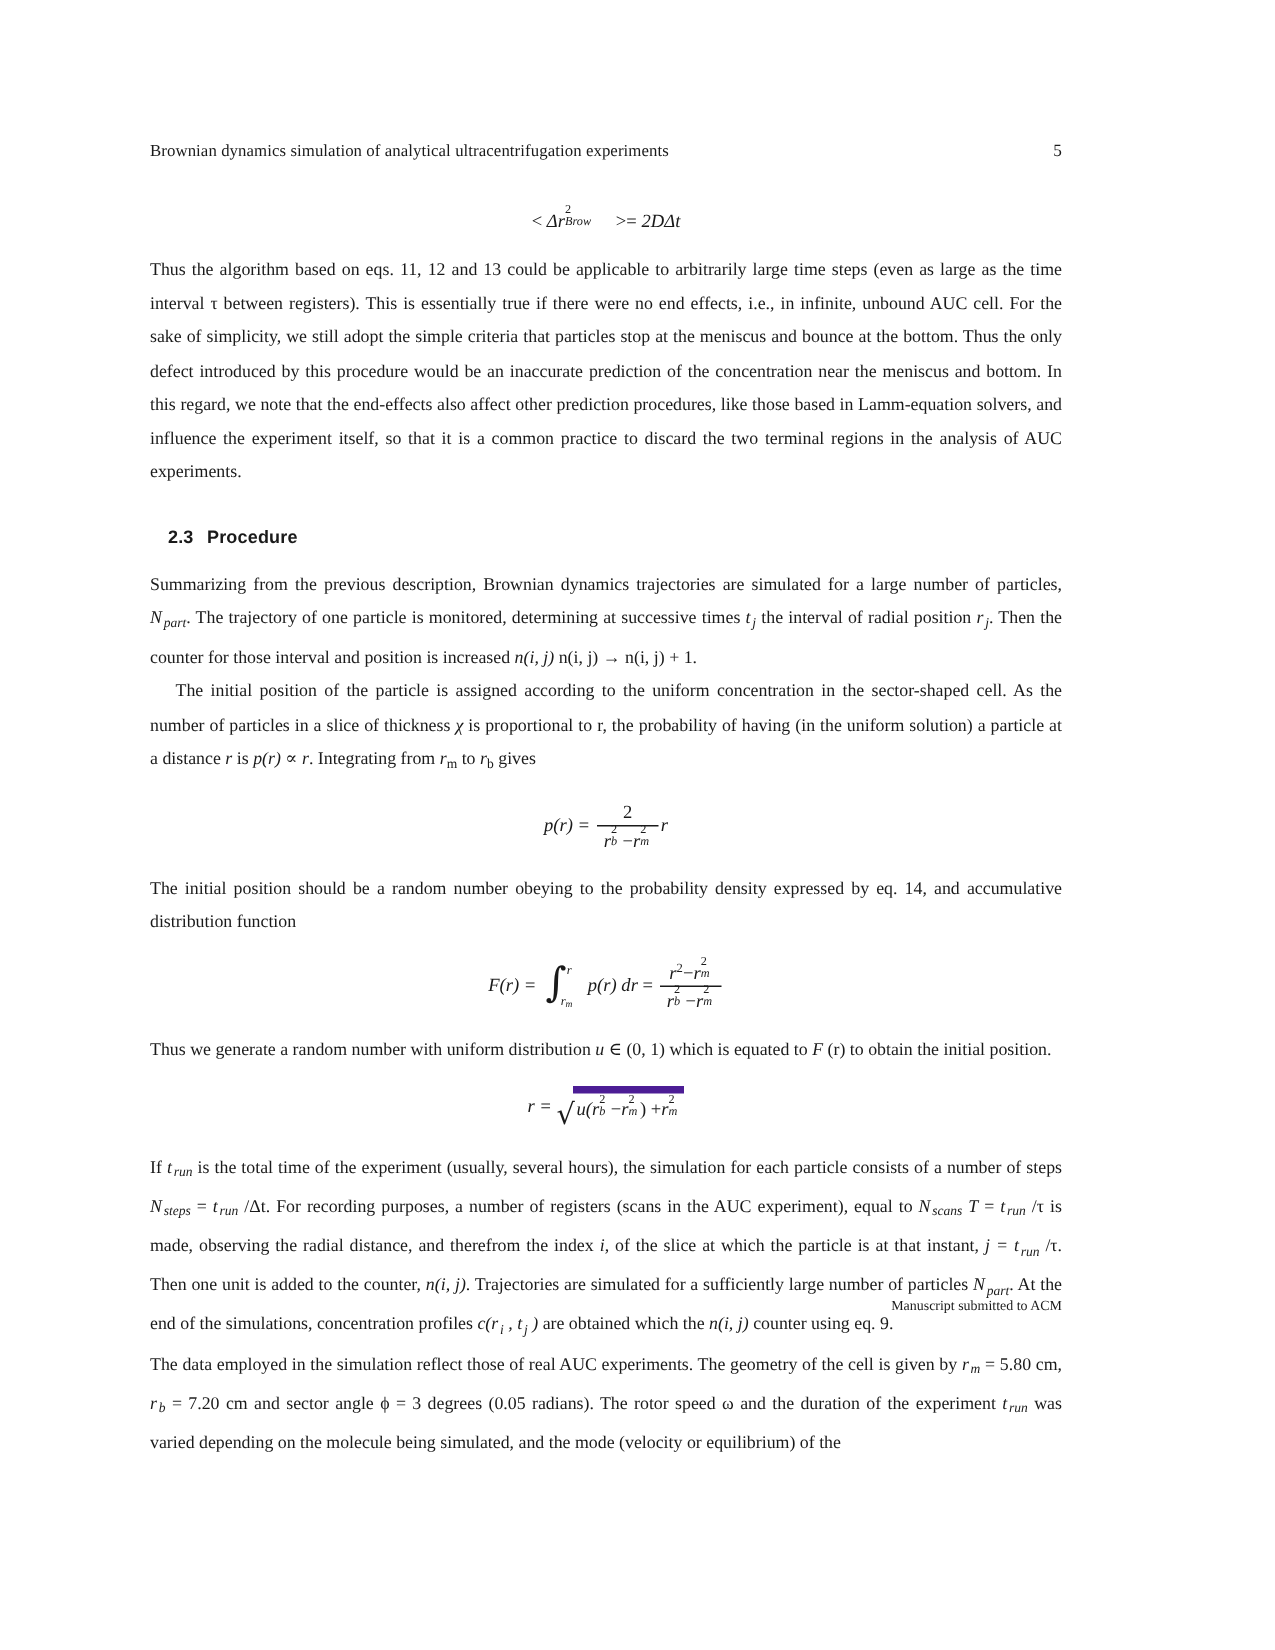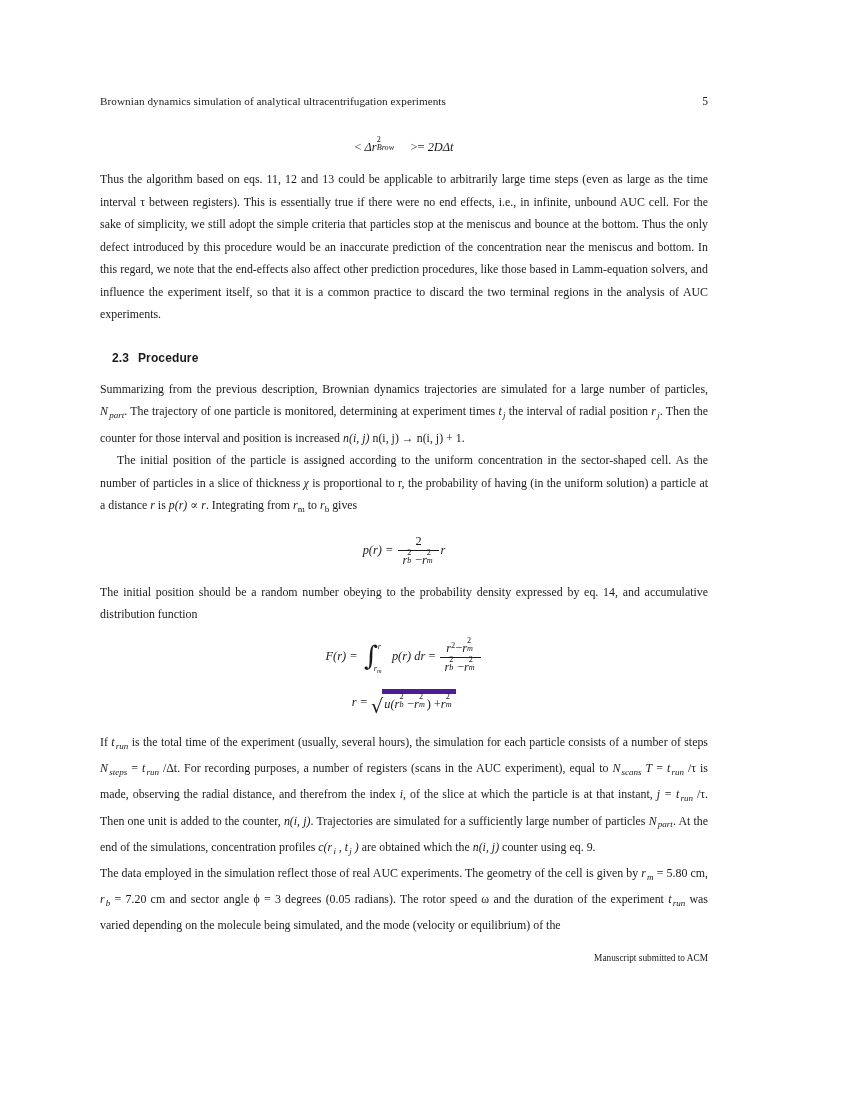--- a/index.html
+++ b/index.html
@@ -159,21 +159,21 @@
     display: inline-block;
     border-top: 5px solid #4c1d95;
     padding: 2px 3px 0 2px;
     vertical-align: 0.1em;
   }
 
   
   .footer {
     position: absolute;
     left: 100px;
-    top: 953px;
+    top: 866px;
     width: 608px;
     text-align: right;
     font-size: 9.3px;
     color: #1a1a1a;
   }
 </style>
 </head>
 <body>
 
 <div class="page">
@@ -194,21 +194,21 @@
       <span class="mi">2DΔt</span>
     </div>
 
     <p class="body">Thus the algorithm based on eqs. 11, 12 and 13 could be applicable to arbitrarily large time steps (even as large as the time interval τ between registers). This is essentially true if there were no end effects, i.e., in infinite, unbound AUC cell. For the sake of simplicity, we still adopt the simple criteria that particles stop at the meniscus and bounce at the bottom. Thus the only defect introduced by this procedure would be an inaccurate prediction of the concentration near the meniscus and bottom. In this regard, we note that the end-effects also affect other prediction procedures, like those based in Lamm-equation solvers, and influence the experiment itself, so that it is a common practice to discard the two terminal regions in the analysis of AUC experiments.</p>
 
     <div class="sec-head">
       <span class="num">2.3</span><span>Procedure</span>
     </div>
 
     <p class="body"><span>Summarizing from the previous description, Brownian dynamics trajectories are simulated for a large number of particles,</span>
-      <span class="var">N</span><span class="varsub">part</span><span>. The trajectory of one particle is monitored, determining at experiment times</span>
+      <span class="var">N</span><span class="varsub">part</span><span>. The trajectory of one particle is monitored, determining at successive times</span>
       <span class="var">t</span><span class="varsub">j</span>
       <span>the interval of radial position</span>
       <span class="var">r</span><span class="varsub">j</span><span>. Then the counter for those interval and position is increased</span>
       <span class="var" style="font-style:italic">n(i, j)</span>
       <span>n(i, j) → n(i, j) + 1.</span></p>
 
     <p class="body indent"><span>The initial position of the particle is assigned according to the uniform concentration in the sector-shaped cell. As the number of particles in a slice of thickness</span>
       <span class="var">χ</span>
       <span>is proportional to r, the probability of having (in the uniform solution) a particle at a distance</span>
       <span class="var">r</span>
@@ -239,20 +239,25 @@
         <span class="lim-bot"><span>r</span><span style="font-size:0.76em;vertical-align:-0.25em">m</span></span>
       </span>
       <span class="mi">p(r) dr</span>
       <span class="mn">=</span>
       <span class="frac">
         <span class="num-t"><span class="mi">r</span><span class="sup">2</span><span class="mn">−</span><span class="mi">r</span><span class="subsup"><i class="p">2</i><i class="s">m</i></span></span>
         <span class="den-t"><span class="mi">r</span><span class="subsup"><i class="p">2</i><i class="s">b</i></span><span class="mn">−</span><span class="mi">r</span><span class="subsup"><i class="p">2</i><i class="s">m</i></span></span>
       </span>
     </div>
 
+    <p class="body"><span>Thus we generate a random number with uniform distribution</span>
+      <span class="var">u</span>
+      <span>∈ (0, 1) which is equated to</span>
+      <span class="var">F</span>
+      <span>(r) to obtain the initial position.</span></p>
 
     <div class="eq">
       <span class="mi">r =</span>
       <span class="sqrt"><span class="radical">√</span><span class="radicand"><span class="mi">u(</span><span class="mi">r</span><span class="subsup"><i class="p">2</i><i class="s">b</i></span><span class="mn">−</span><span class="mi">r</span><span class="subsup"><i class="p">2</i><i class="s">m</i></span><span class="mn">) +</span><span class="mi">r</span><span class="subsup"><i class="p">2</i><i class="s">m</i></span></span></span>
     </div>
 
     <p class="body"><span>If</span>
       <span class="var">t</span><span class="varsub">run</span>
       <span>is the total time of the experiment (usually, several hours), the simulation for each particle consists of a number of steps</span>
       <span class="var">N</span><span class="varsub">steps</span>

